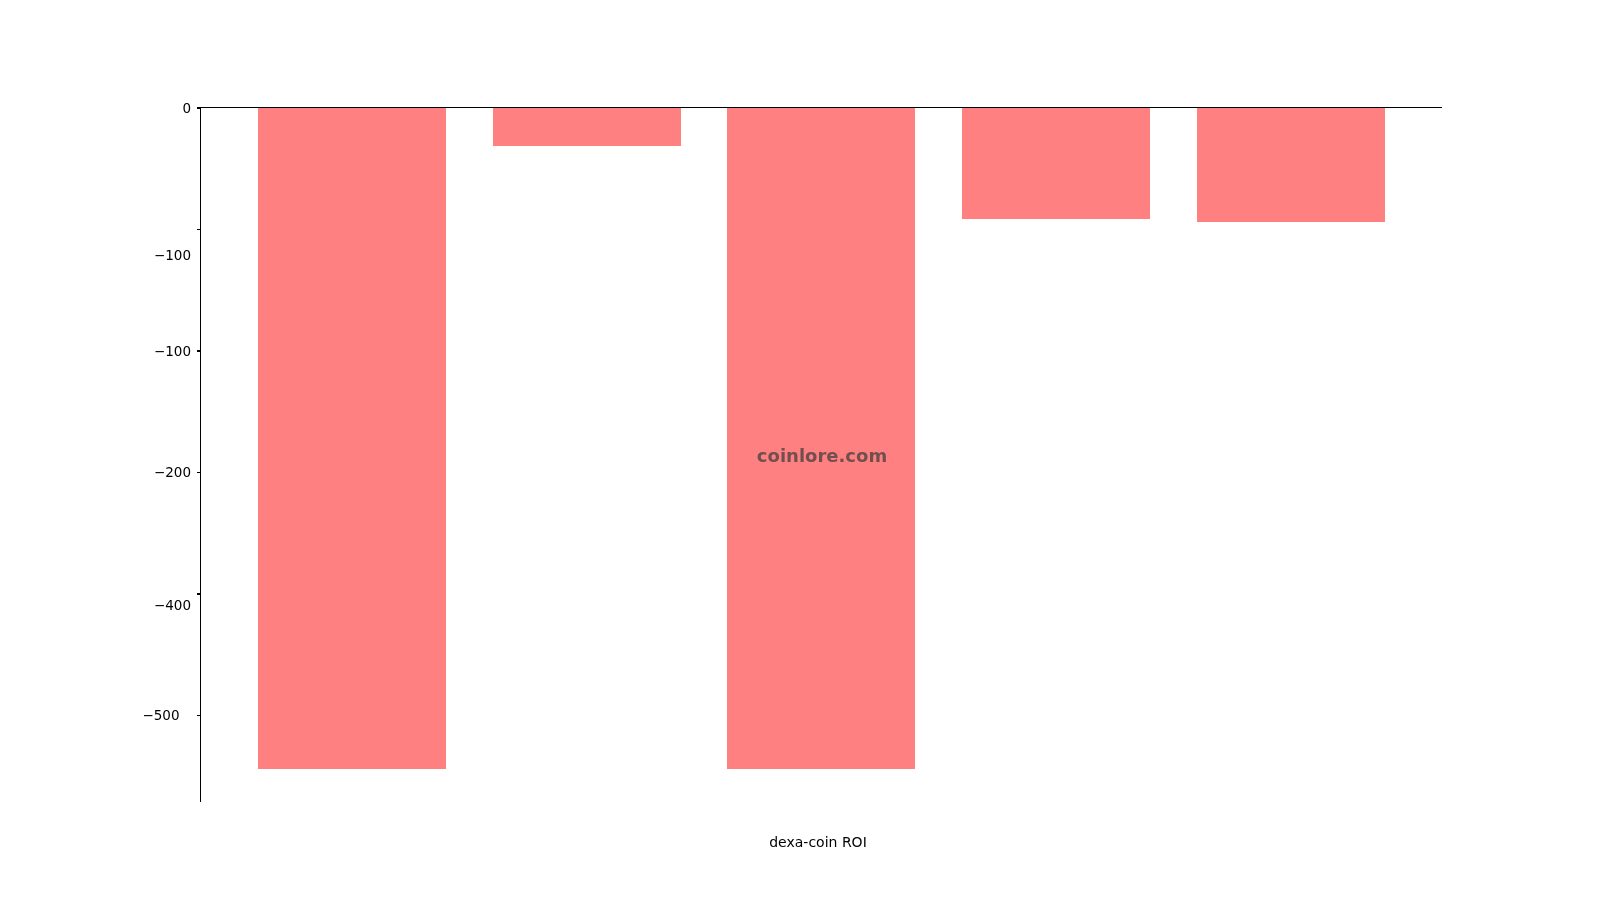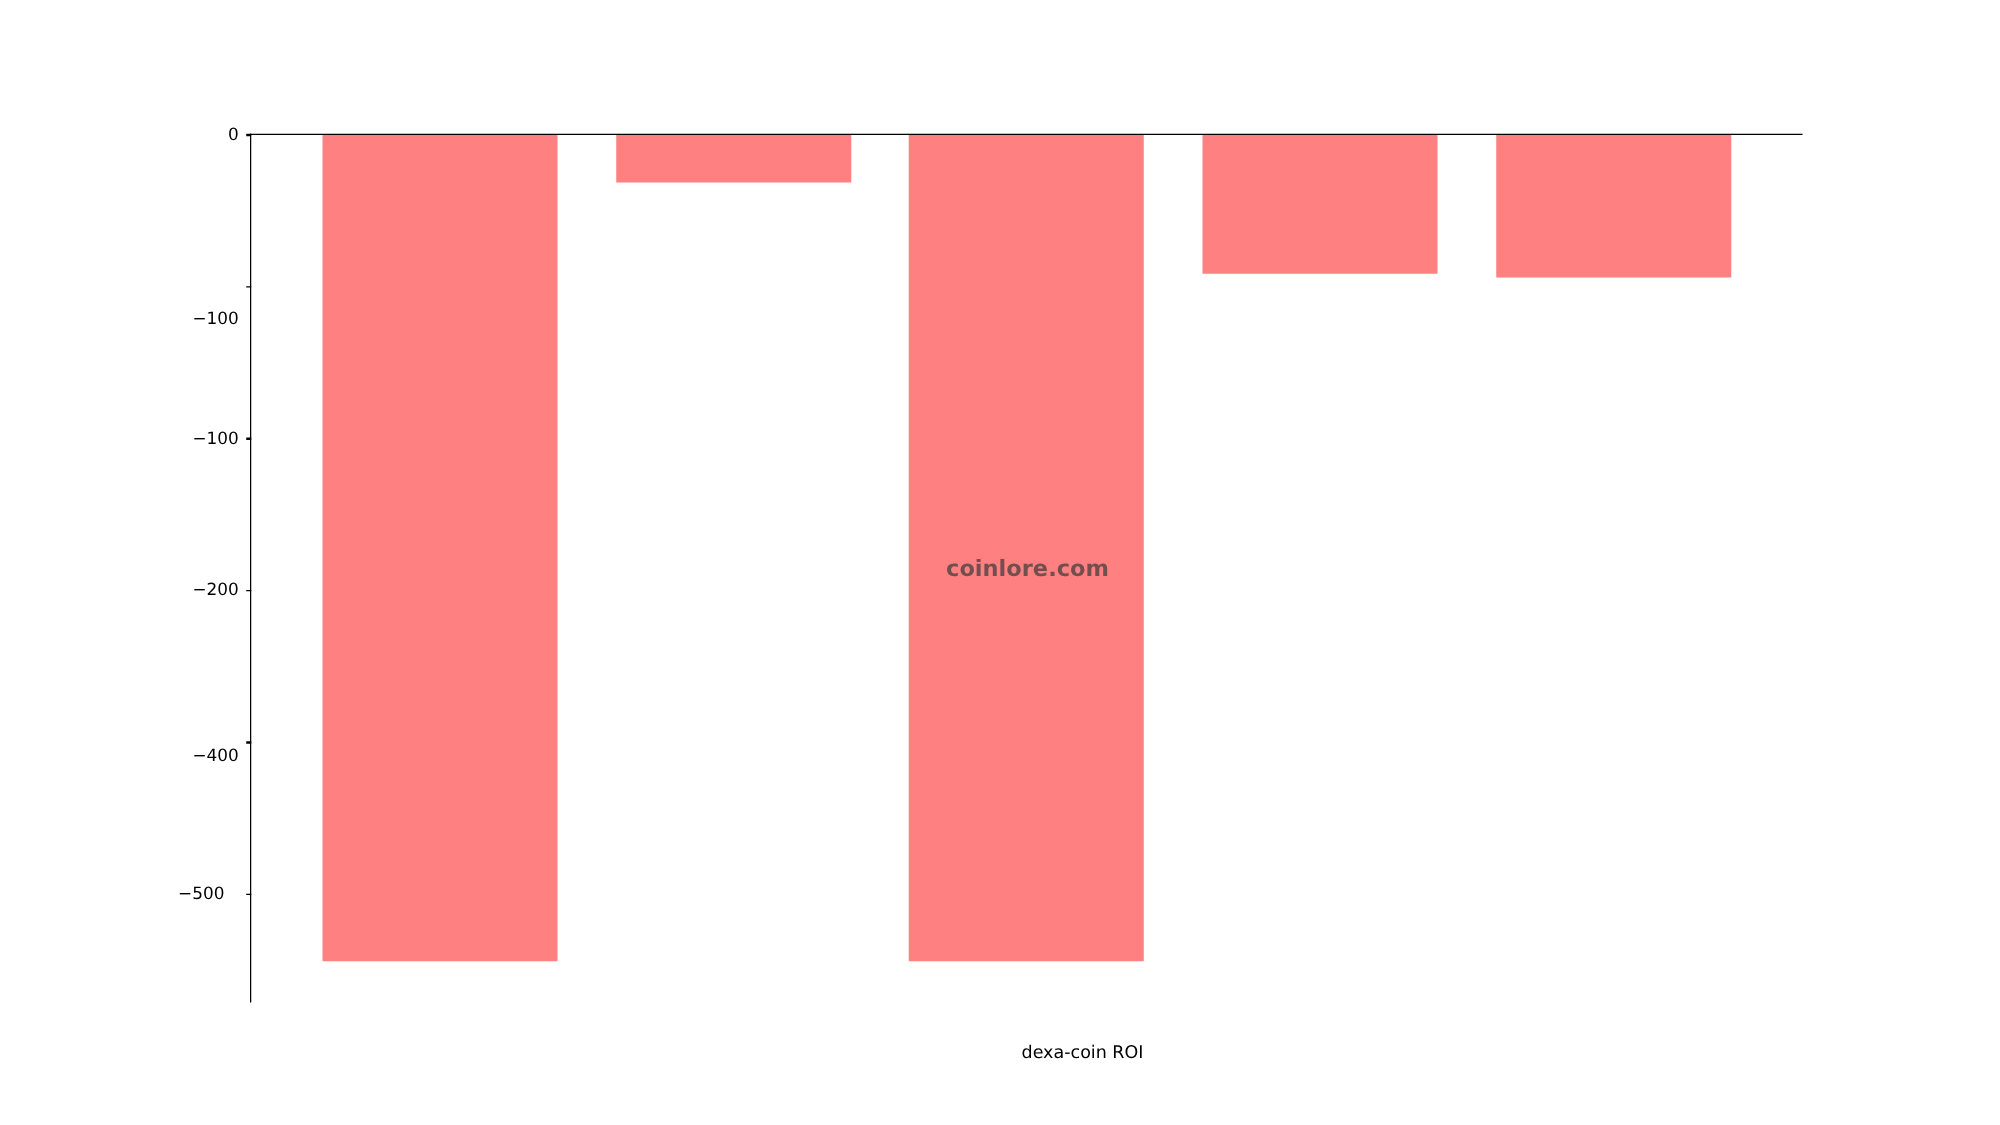--- a/index.html
+++ b/index.html
@@ -84,14 +84,14 @@
       </div>
     <div id="bars-layer">
         <div class="bar" style="left: 56.8px; width: 188px; height: 660.979px; background: rgb(255, 128, 128);"></div>
         <div class="bar" style="left: 291.5px; width: 188px; height: 37.6661px; background: rgb(255, 128, 128);"></div>
         <div class="bar" style="left: 526.2px; width: 188px; height: 660.979px; background: rgb(255, 128, 128);"></div>
         <div class="bar" style="left: 760.9px; width: 188px; height: 110.568px; background: rgb(255, 128, 128);"></div>
         <div class="bar" style="left: 995.6px; width: 188px; height: 114.213px; background: rgb(255, 128, 128);"></div>
       </div>
     <div class="watermark" style="left: 621px; top: 347px;">coinlore.com</div>
   </div>
-  <div class="xlabel" style="left: 866px; top: 842px; text-align: center;">dexa-coin ROI</div>
+  <div class="xlabel" style="left: 818px; top: 842px; text-align: center;">dexa-coin ROI</div>
 </div>
 
 </body></html>

